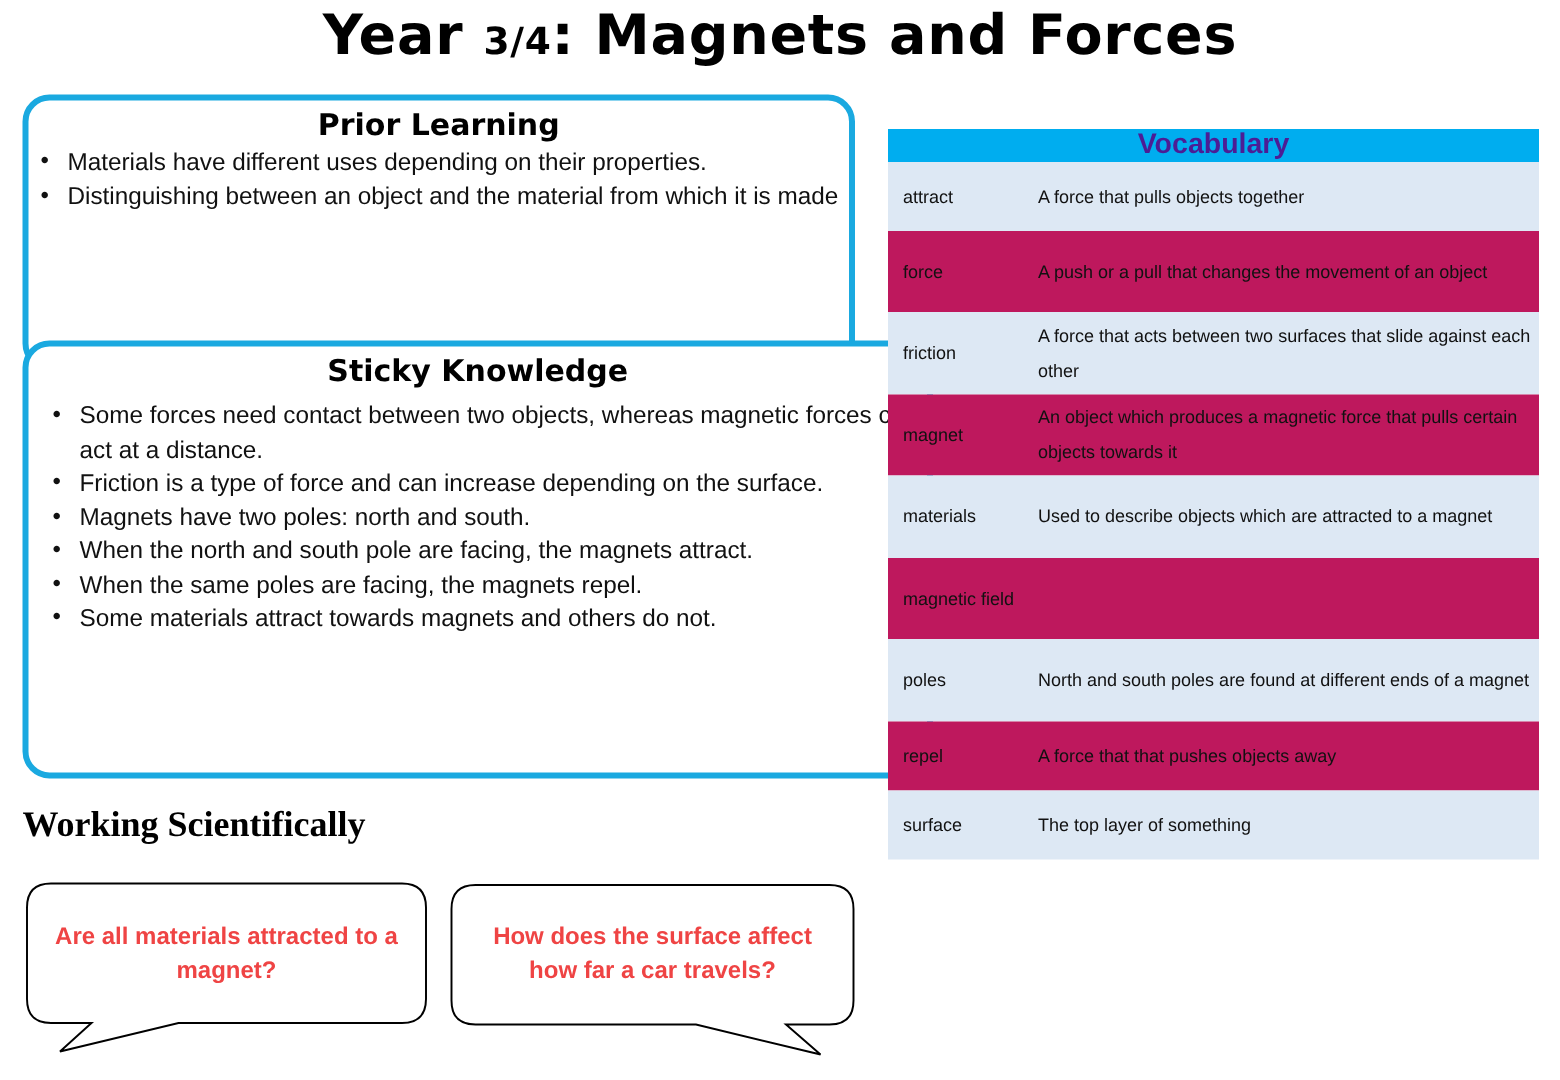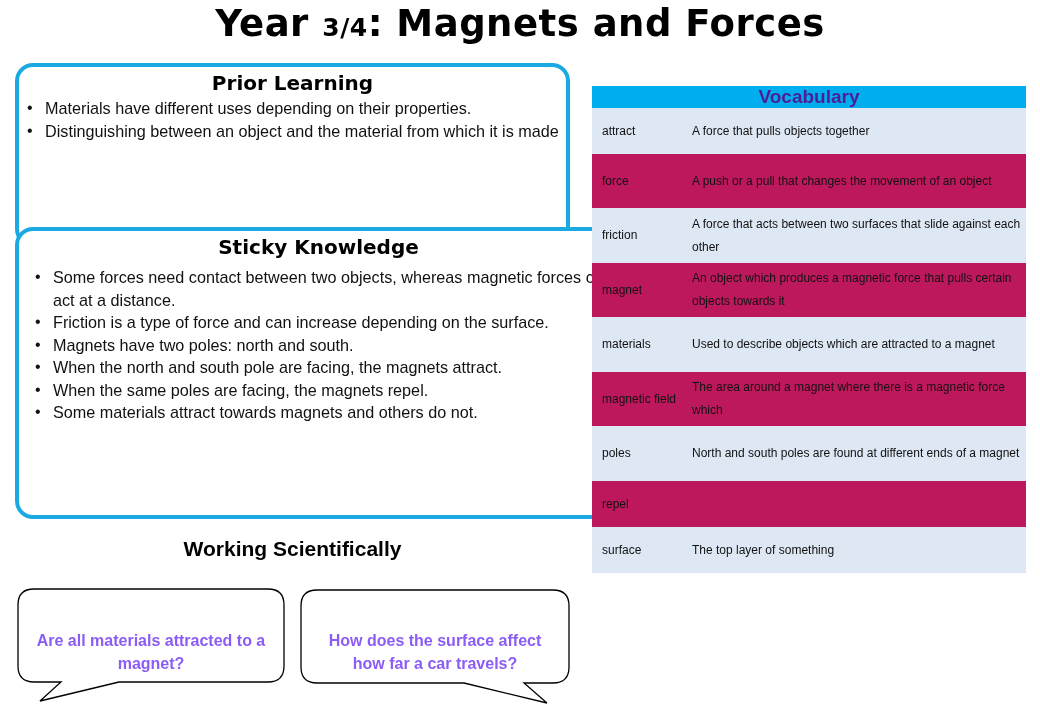--- a/index.html
+++ b/index.html
@@ -25,29 +25,29 @@
     ul.bullets li::before {
       content: "•"; position: absolute; left: 6px; top: 0; font-size: 16px;
     }
     #prior { left: 15px; top: 63px; width: 555px; height: 184px; }
     #prior .box-heading { margin-top: 4px; }
     #prior ul { margin-top: 2px; margin-left: 2px; }
     #sticky { left: 15px; top: 227px; width: 607px; height: 292px; }
     #sticky .box-heading { margin-top: 4px; }
     #sticky ul { margin-top: 7px; margin-left: 10px; margin-right: 6px; }
     .ws-heading {
-      position: absolute; left: 15px; top: 537px; width: 555px; text-align: center;
-      font-family: Liberation Sans, sans-serif; font-weight: bold; font-size: 21px; color: #000;
+      position: absolute; left: 15px; top: 537px; width: 555px; 
+      font-family: Liberation Serif, serif; font-weight: bold; font-size: 24px; color: #000;
     }
     .bubble { position: absolute; }
     .bubble svg { position: absolute; left: 0; top: 0; }
     .bubble-text {
-      position: absolute; left: 0; top: 16px; width: 100%; height: 95px;
+      position: absolute; left: 0; top: 0; width: 100%; height: 95px;
       display: flex; align-items: center; justify-content: center; text-align: center;
-      font-weight: bold; font-size: 16px; line-height: 23px; color: #8b5cf6; padding: 0 12px; box-sizing: border-box;
+      font-weight: bold; font-size: 16px; line-height: 23px; color: #ef4444; padding: 0 12px; box-sizing: border-box;
     }
     #bubble1 { left: 16px; top: 588px; width: 270px; height: 120px; }
     #bubble2 { left: 299px; top: 588px; width: 272px; height: 120px; }
     .vocab {
       position: absolute; left: 592px; top: 86px; width: 434px; border-collapse: collapse;
     }
     .vocab-header {
       height: 22px; background: #00adef; color: #4c1d95; font-weight: bold; font-size: 19px;
       display: flex; align-items: center; justify-content: center;
     }
@@ -117,26 +117,26 @@
   <div class="vocab-row dark" style="height:54px">
     <div class="vocab-term">magnet</div>
     <div class="vocab-def">An object which produces a magnetic force that pulls certain objects towards it</div>
   </div>
   <div class="vocab-row light" style="height:55px">
     <div class="vocab-term">materials</div>
     <div class="vocab-def">Used to describe objects which are attracted to a magnet</div>
   </div>
   <div class="vocab-row dark" style="height:54px">
     <div class="vocab-term">magnetic field</div>
-    <div class="vocab-def">The area around a magnet where there is a magnetic force which</div>
   </div>
   <div class="vocab-row light" style="height:55px">
     <div class="vocab-term">poles</div>
     <div class="vocab-def">North and south poles are found at different ends of a magnet</div>
   </div>
   <div class="vocab-row dark" style="height:46px">
     <div class="vocab-term">repel</div>
+    <div class="vocab-def">A force that that pushes objects away</div>
   </div>
   <div class="vocab-row light" style="height:46px">
     <div class="vocab-term">surface</div>
     <div class="vocab-def">The top layer of something</div>
   </div>
 </div>
 
 </body></html>

